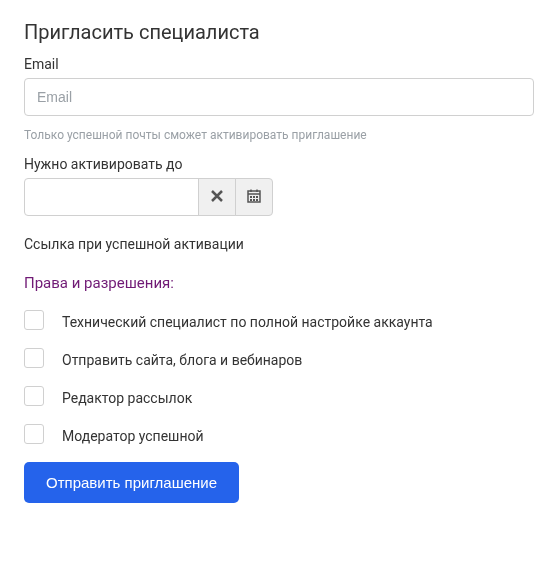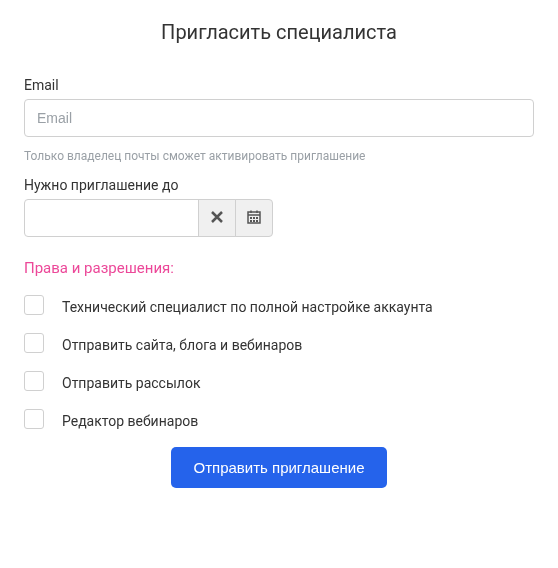--- a/index.html
+++ b/index.html
@@ -7,22 +7,21 @@
       font-family: -apple-system, BlinkMacSystemFont, "Segoe UI", Roboto, Arial, sans-serif;
       color: #333;
       width: 558px;
       padding: 20px 24px;
       background: #fff;
     }
     .title {
       font-size: 20px;
       font-weight: 400;
       color: #333;
-      margin-bottom: 33px;
-      text-align: center;
+      margin-bottom: 12px;
     }
     .field { margin-bottom: 12px; }
     .label {
       font-size: 14px;
       color: #333;
       margin-bottom: 6px;
       display: block;
     }
     .input {
       width: 100%;
@@ -63,21 +62,21 @@
       display: flex;
       align-items: center;
       justify-content: center;
       cursor: pointer;
       margin-left: -1px;
     }
     .icon-btn:last-child { border-radius: 0 4px 4px 0; }
     .icon-svg { fill: #555; }
     .section-title {
       font-size: 15px;
-      color: #ec4899;
+      color: #701a75;
       margin-top: 22px;
       margin-bottom: 18px;
     }
     .checkbox-row {
       display: flex;
       align-items: flex-end;
       margin-bottom: 18px;
     }
     .checkbox {
       width: 20px;
@@ -89,21 +88,21 @@
       flex-shrink: 0;
       background: #fff;
     }
     .checkbox-label {
       font-size: 14px;
       color: #333;
       cursor: pointer;
     }
     .submit-row {
       display: flex;
-      justify-content: center;
+      justify-content: flex-start;
       margin-top: 4px;
     }
     .submit-btn {
       background: #2563eb;
       color: #fff;
       border: none;
       border-radius: 5px;
       padding: 12px 22px;
       font-size: 15px;
       cursor: pointer;
@@ -111,23 +110,23 @@
   </style>
 </head>
 <body>
 
 <h2 class="title">Пригласить специалиста</h2>
 
 <div class="field">
   <label class="label">Email</label>
   <input class="input" type="text" placeholder="Email" style="">
 </div>
-<div class="hint">Только владелец почты сможет активировать приглашение</div>
+<div class="hint">Только успешной почты сможет активировать приглашение</div>
 
-<label class="label">Нужно приглашение до</label>
+<label class="label">Нужно активировать до</label>
 <div class="date-group">
   <input class="date-input" type="text" value="" style="">
   <button class="icon-btn">
     <span>
       <svg class="icon-svg" width="12" height="12" viewBox="0 0 12 12">
           <path d="M1 1 L11 11 M11 1 L1 11" stroke="#555" stroke-width="2.5" fill="none"></path>
         </svg>
     </span>
   </button>
   <button class="icon-btn">
@@ -142,36 +141,37 @@
           <rect x="9" y="7" width="2" height="2" fill="#555"></rect>
           <rect x="3" y="10" width="2" height="2" fill="#555"></rect>
           <rect x="6" y="10" width="2" height="2" fill="#555"></rect>
           <rect x="9" y="10" width="2" height="2" fill="#555"></rect>
         </svg>
     </span>
   </button>
 </div>
 
 <div class="field">
+  <label class="label">Ссылка при успешной активации</label>
 </div>
 
 <div class="section-title">Права и разрешения:</div>
 
 <div class="checkbox-row">
   <div class="checkbox"></div>
   <span class="checkbox-label">Технический специалист по полной настройке аккаунта</span>
 </div>
 <div class="checkbox-row">
   <div class="checkbox"></div>
   <span class="checkbox-label">Отправить сайта, блога и вебинаров</span>
 </div>
 <div class="checkbox-row">
   <div class="checkbox"></div>
-  <span class="checkbox-label">Отправить рассылок</span>
+  <span class="checkbox-label">Редактор рассылок</span>
 </div>
 <div class="checkbox-row">
   <div class="checkbox"></div>
-  <span class="checkbox-label">Редактор вебинаров</span>
+  <span class="checkbox-label">Модератор успешной</span>
 </div>
 
 <div class="submit-row">
   <button class="submit-btn">Отправить приглашение</button>
 </div>
 
 </body></html>

